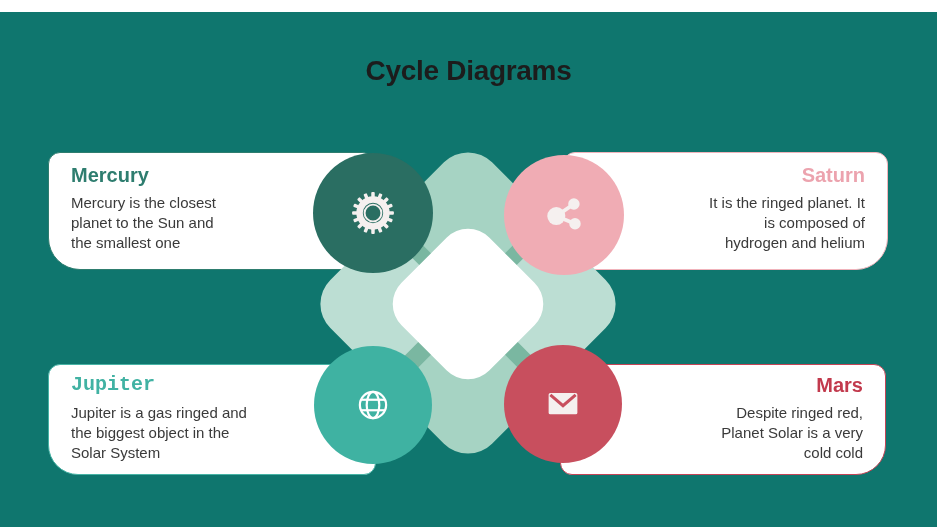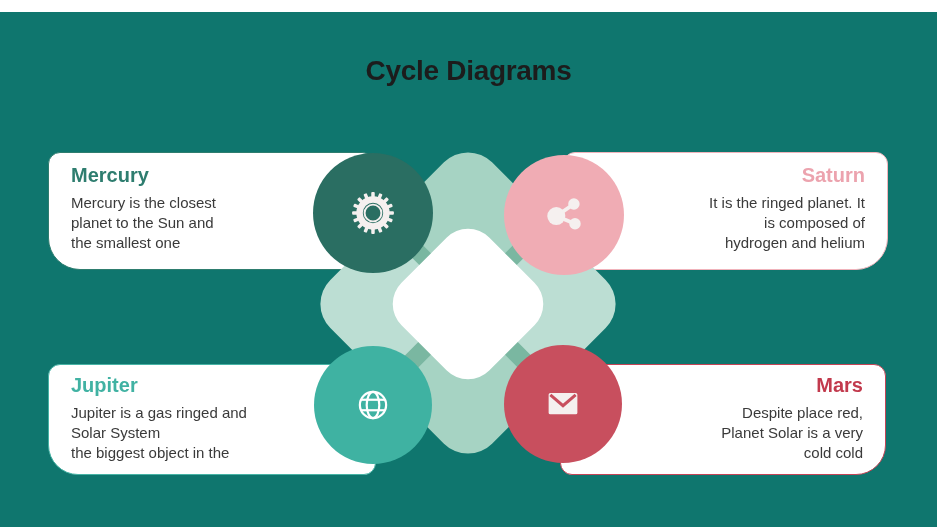--- a/index.html
+++ b/index.html
@@ -30,21 +30,21 @@
     left:563px; top:140px; width:325px; height:118px;
     border-color:var(--saturn-border); border-radius:12px 12px 32px 12px;
     padding:10px 22px 0 18px; text-align:right;
   }
   .card-saturn .card-title { color:var(--saturn-accent); }
   .card-jupiter {
     left:48px; top:352px; width:328px; height:111px;
     border-color:var(--jupiter-border); border-radius:12px 12px 12px 30px;
     padding:8px 18px 0 22px;
   }
-  .card-jupiter .card-title { color:var(--jupiter-accent); }
+  .card-jupiter .card-title { color:var(--jupiter-accent);font-family:Liberation Mono, monospace; }
   .card-mars {
     left:560px; top:352px; width:326px; height:111px;
     border-color:var(--mars-border); border-radius:12px 12px 30px 12px;
     padding:8px 22px 0 18px; text-align:right;
   }
   .card-mars .card-title { color:var(--mars-accent); }
   
   .petals { position:absolute; inset:0; isolation:isolate; }
   .petal {
     position:absolute; width:124px; height:124px;
@@ -91,29 +91,29 @@
       <div>It is the ringed planet. It</div>
       <div>is composed of</div>
       <div>hydrogen and helium</div>
     </div>
   </div>
 
   <div class="card card-jupiter">
     <div class="card-title">Jupiter</div>
     <div class="card-desc">
       <div>Jupiter is a gas ringed and</div>
+      <div>the biggest object in the</div>
       <div>Solar System</div>
-      <div>the biggest object in the</div>
     </div>
   </div>
 
   <div class="card card-mars">
     <div class="card-title">Mars</div>
     <div class="card-desc">
-      <div>Despite place red,</div>
+      <div>Despite ringed red,</div>
       <div>Planet Solar is a very</div>
       <div>cold cold</div>
     </div>
   </div>
 
   <div class="petals">
     <div class="petal petal-top"></div>
     <div class="petal petal-bottom"></div>
     <div class="petal petal-left"></div>
     <div class="petal petal-right"></div>

